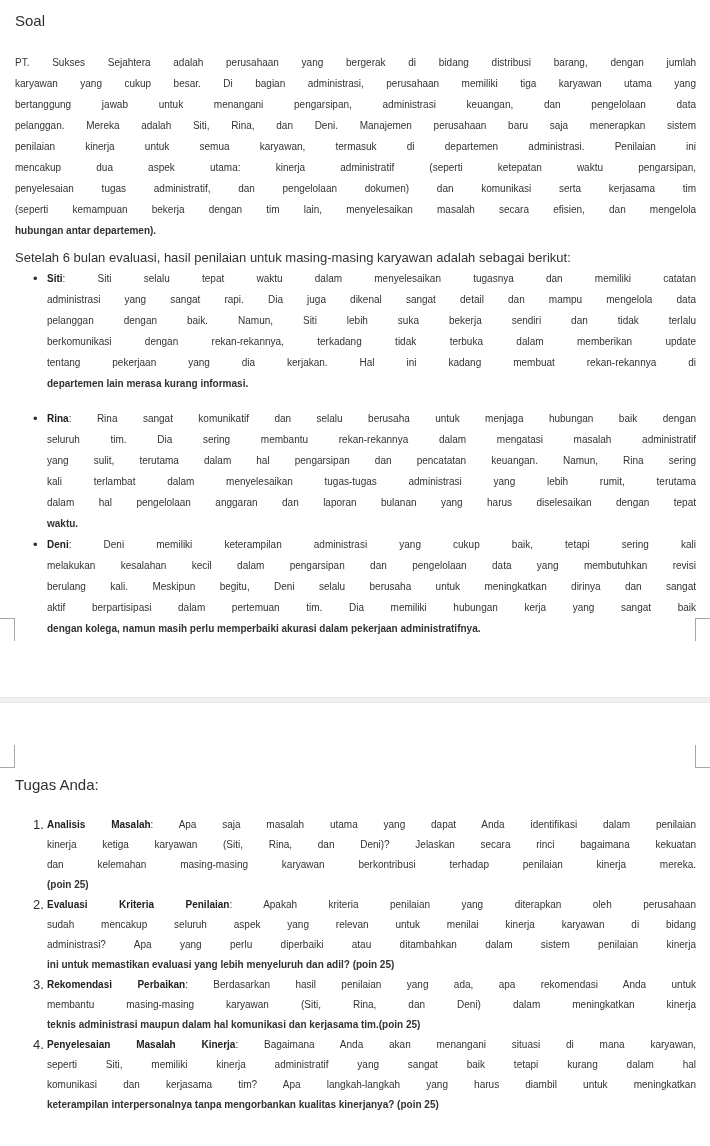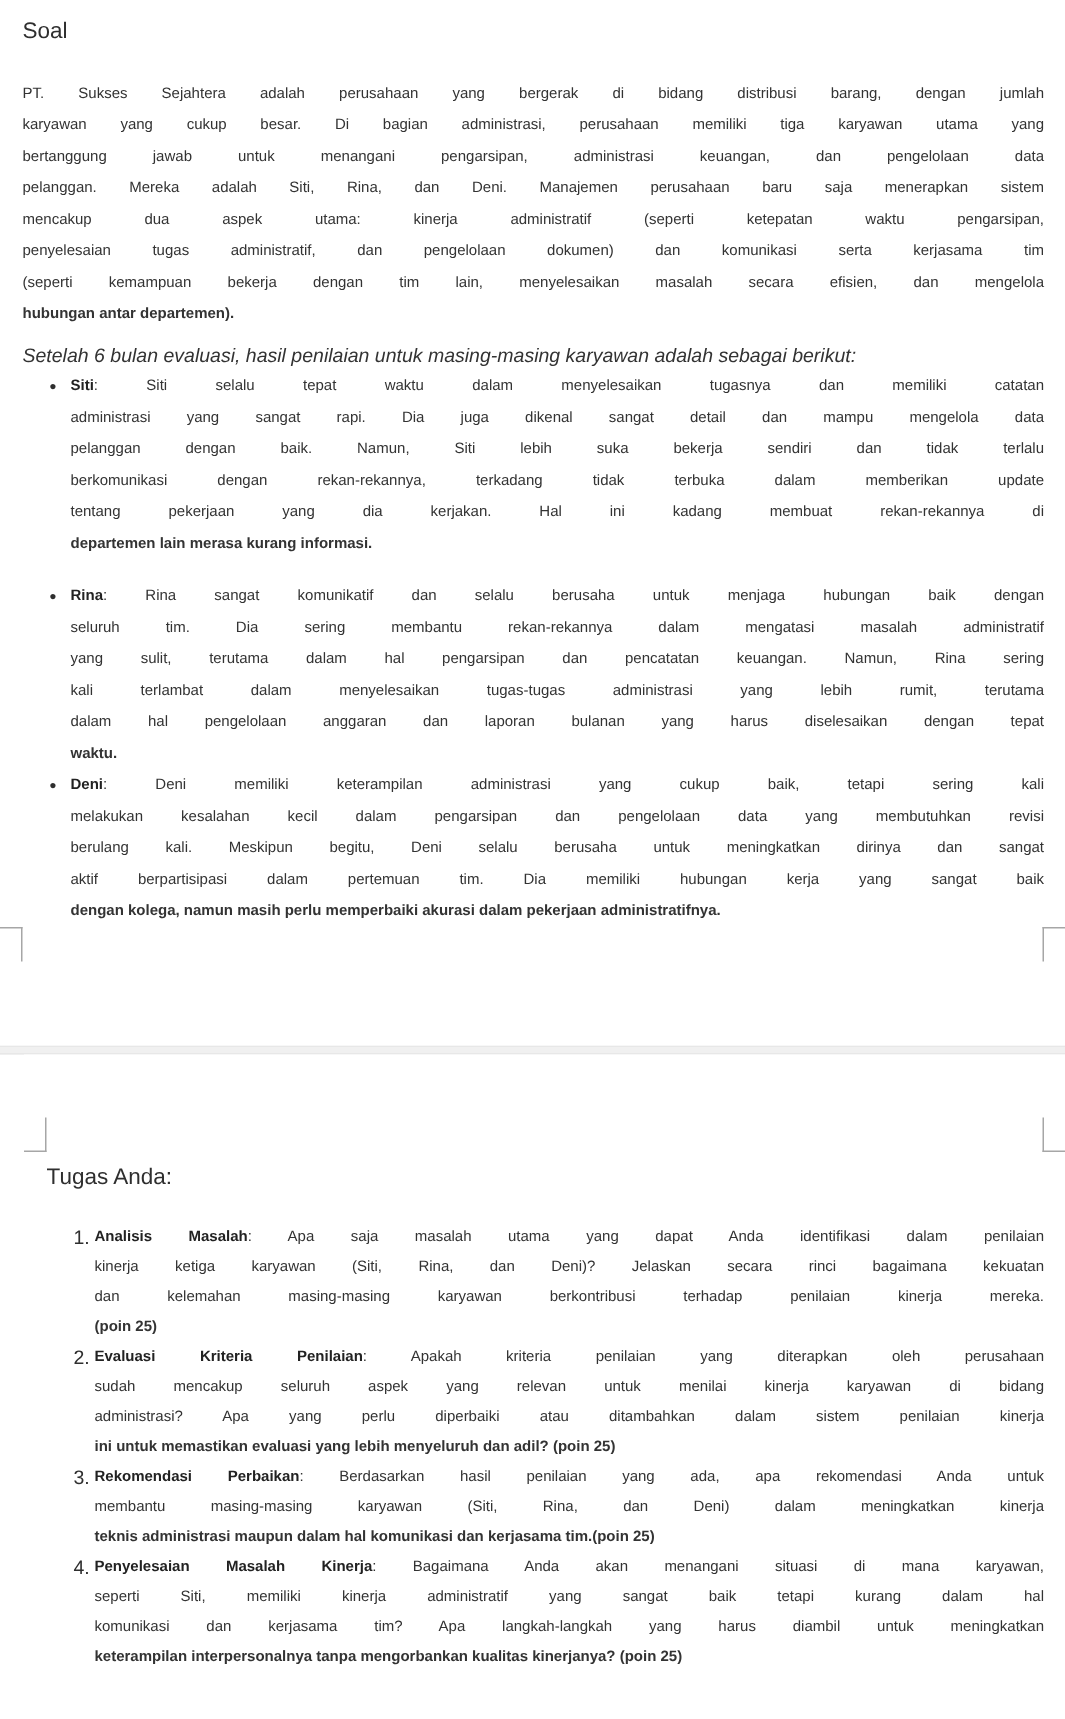--- a/index.html
+++ b/index.html
@@ -5,29 +5,29 @@
   html, body { margin: 0; padding: 0; }
   body {
     width: 710px; height: 1146px;
     background: #ffffff;
     font-family: "Liberation Sans", sans-serif;
     color: #333333;
     overflow: hidden;
   }
   .page { position: relative; overflow: hidden; box-sizing: border-box; background: #ffffff; }
   .page1 { height: 697px; padding: 10px 14px 0 15px; }
-  .page2 { height: 443px; padding: 71px 14px 0 15px; margin-left: 16px; }
+  .page2 { height: 443px; padding: 71px 14px 0 15px; }
 
   .heading { font-size: 15px; font-weight: 400; line-height: 21px; margin: 0; color: #2f2f2f; }
 
   .para { margin-top: 21px; }
   .jline { font-size: 10px; line-height: 21px; text-align: justify; text-align-last: justify; }
   .jline.last { text-align-last: left; font-weight: bold; }
   .plain-line { font-size: 13px; line-height: 21px; }
-  .lead { margin-top: 6px; font-style: italic; }
+  .lead { margin-top: 6px; }
 
   .list-item { display: flex; }
   .marker { flex: 0 0 14px; margin-left: 18px; font-size: 13px; line-height: 21px; color: #2f2f2f; }
   .item-body { flex: 1 1 auto; min-width: 0; }
   .gap-after { margin-bottom: 14px; }
   .term { font-weight: 700; color: #222222; }
 
   .tasks { margin-top: 20px; }
   .task-item .jline, .task-item .plain-line, .task-item .marker { line-height: 20px; }
 
@@ -50,20 +50,21 @@
 <div>
 
   <section class="page page1">
     <h1 class="heading">Soal</h1>
 
     <div class="para">
         <div class="jline">PT. Sukses Sejahtera adalah perusahaan yang bergerak di bidang distribusi barang, dengan jumlah</div>
         <div class="jline">karyawan yang cukup besar. Di bagian administrasi, perusahaan memiliki tiga karyawan utama yang</div>
         <div class="jline">bertanggung jawab untuk menangani pengarsipan, administrasi keuangan, dan pengelolaan data</div>
         <div class="jline">pelanggan. Mereka adalah Siti, Rina, dan Deni. Manajemen perusahaan baru saja menerapkan sistem</div>
+        <div class="jline">penilaian kinerja untuk semua karyawan, termasuk di departemen administrasi. Penilaian ini</div>
         <div class="jline">mencakup dua aspek utama: kinerja administratif (seperti ketepatan waktu pengarsipan,</div>
         <div class="jline">penyelesaian tugas administratif, dan pengelolaan dokumen) dan komunikasi serta kerjasama tim</div>
         <div class="jline">(seperti kemampuan bekerja dengan tim lain, menyelesaikan masalah secara efisien, dan mengelola</div>
         <div class="jline last">hubungan antar departemen).</div>
       </div>
 
     <div class="plain-line lead">Setelah 6 bulan evaluasi, hasil penilaian untuk masing-masing karyawan adalah sebagai berikut:</div>
 
     <div>
       <div class="list-item gap-after">

